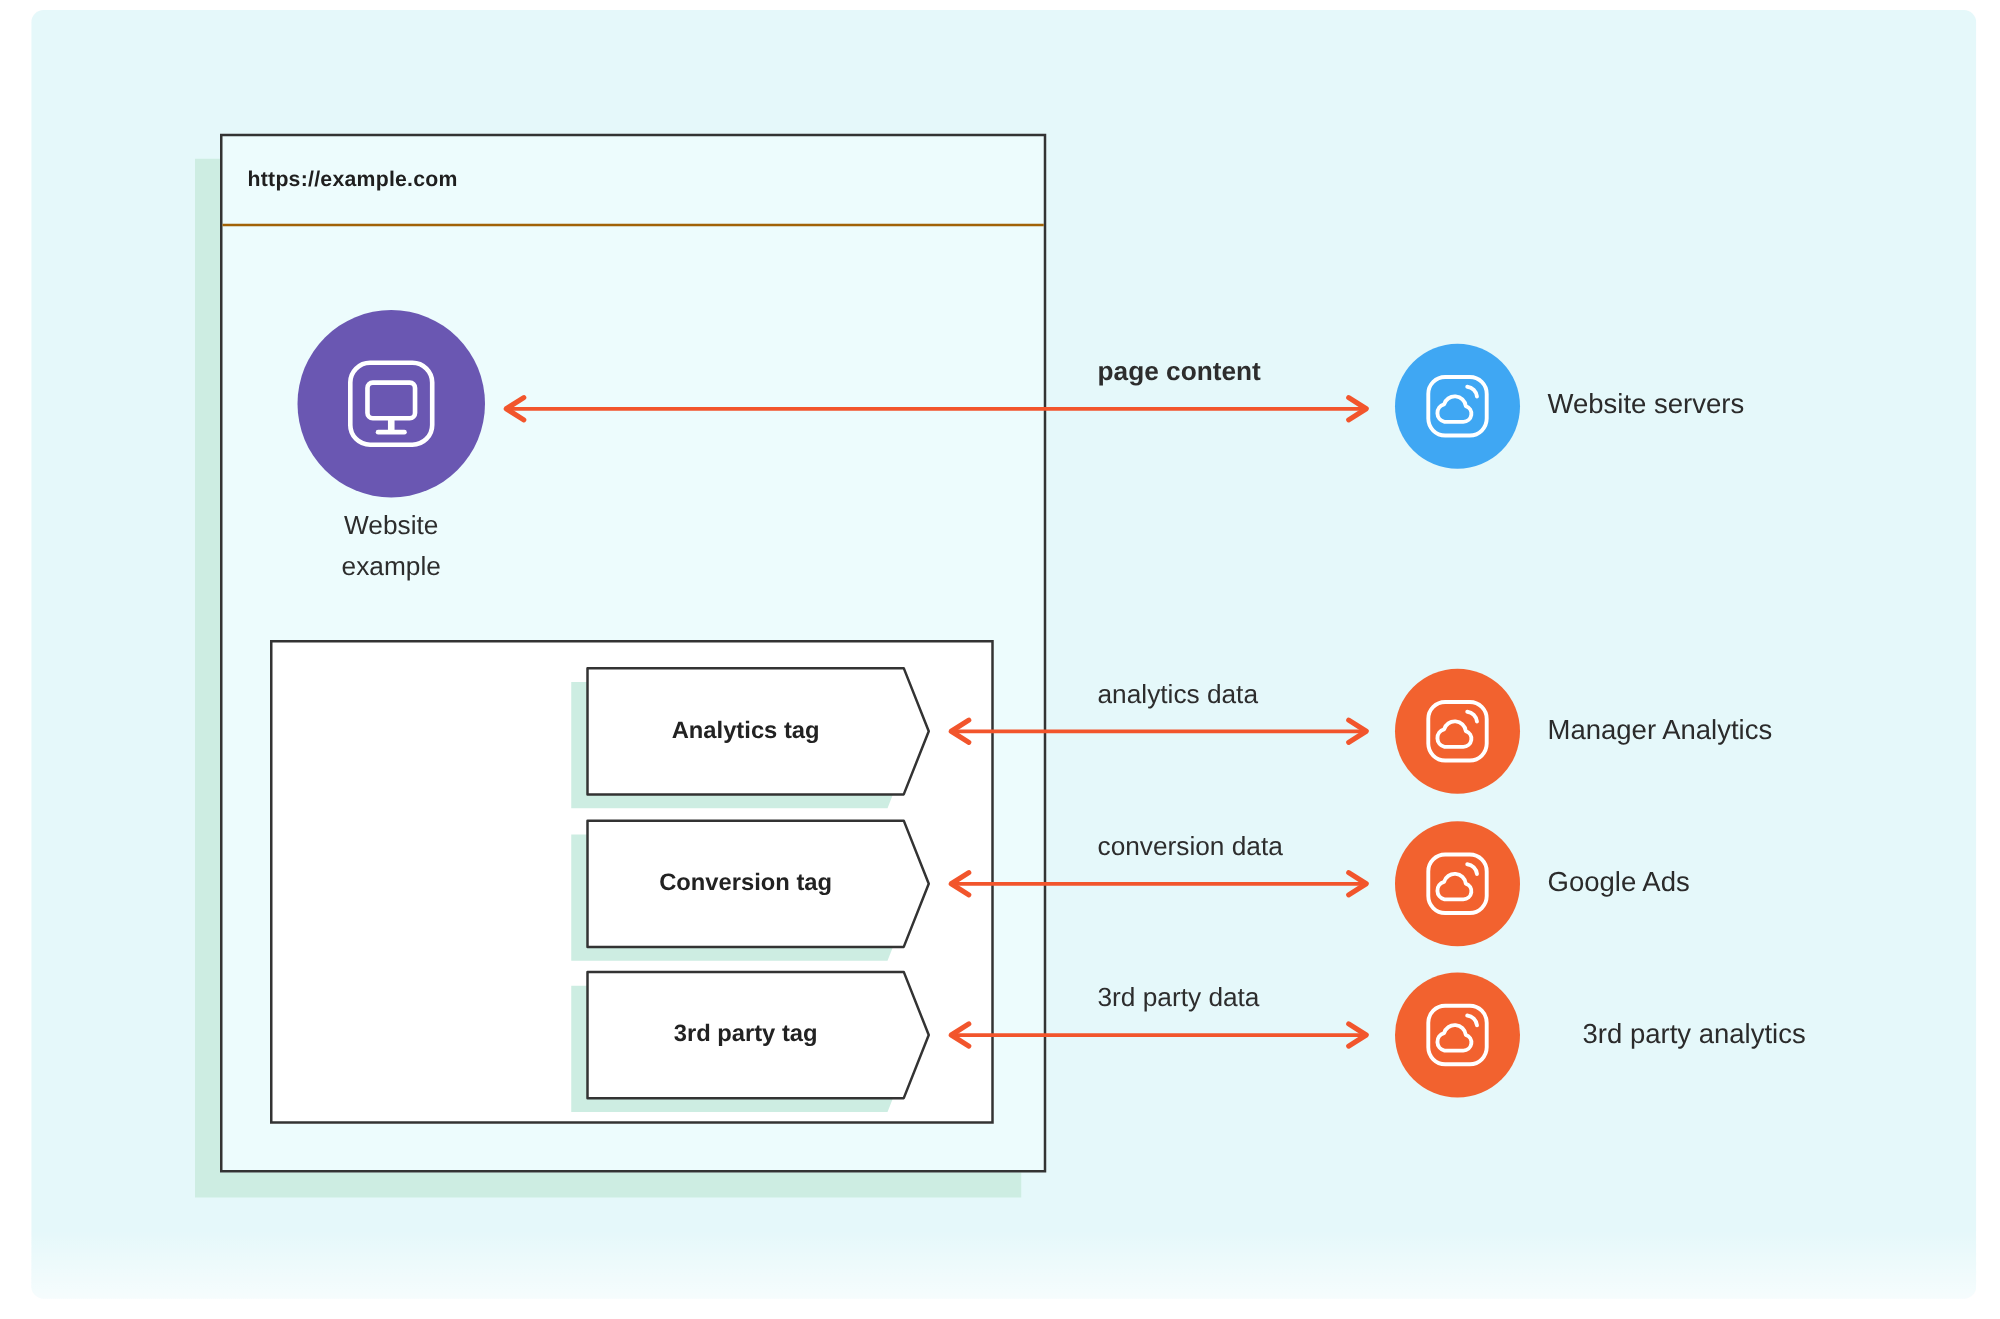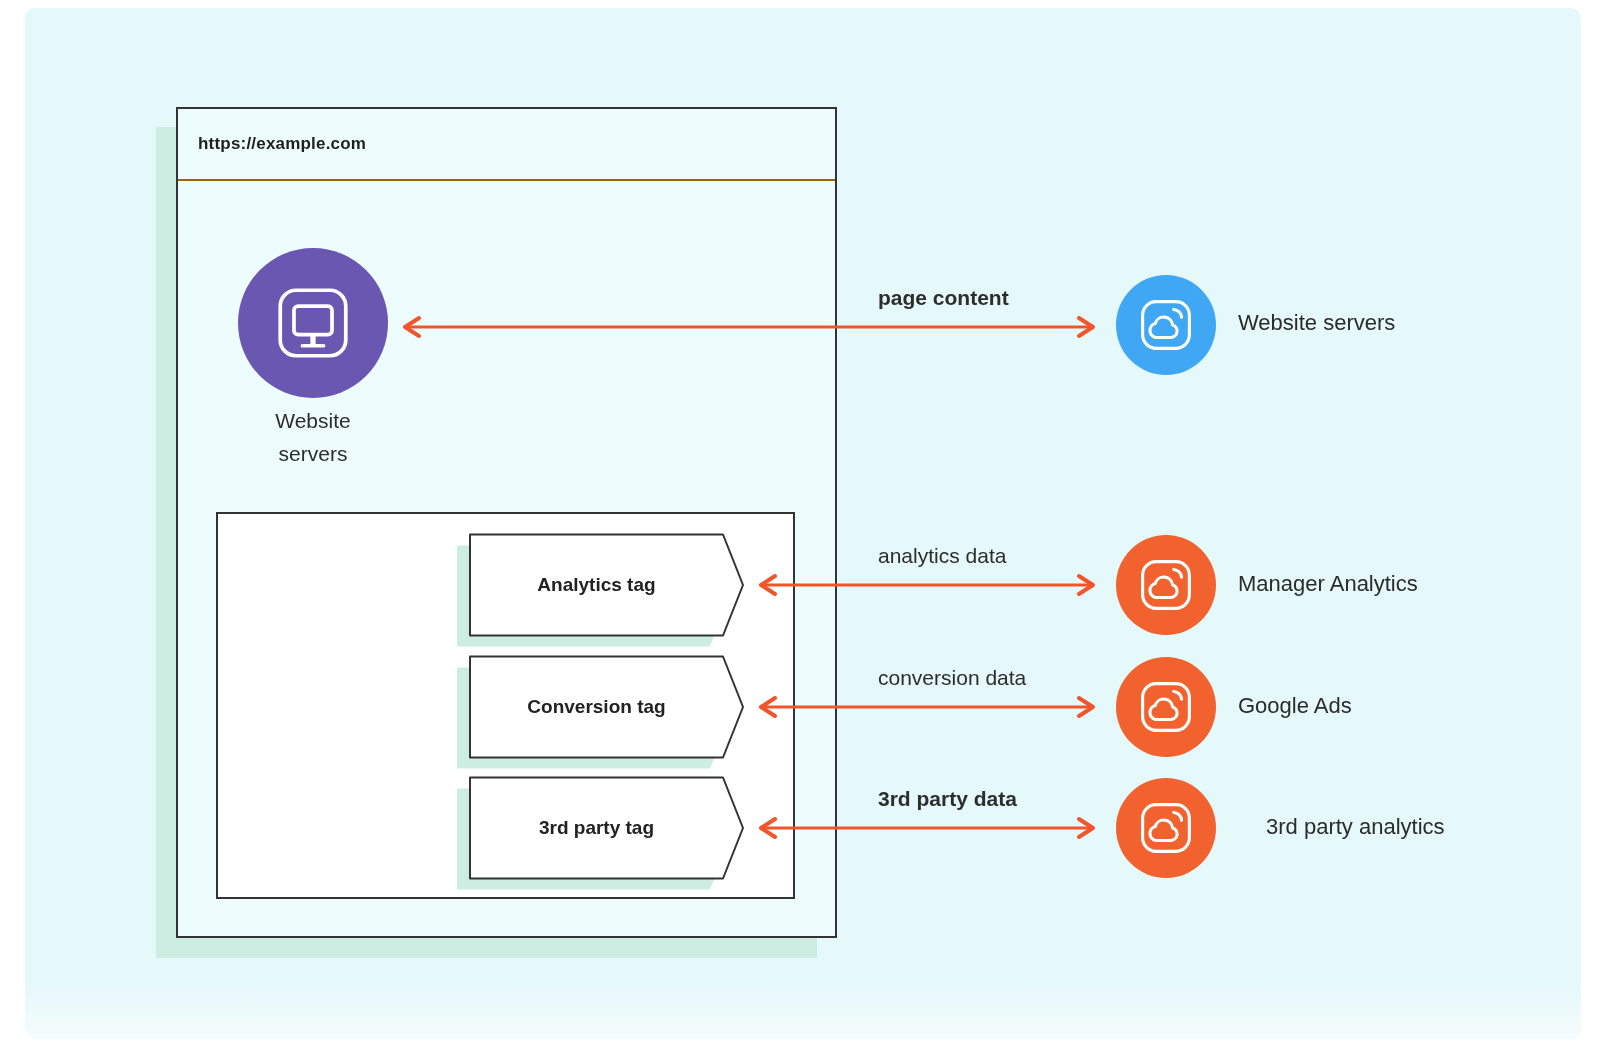--- a/index.html
+++ b/index.html
@@ -123,21 +123,21 @@
   .conn-label {
     position: absolute;
     left: 878px;
     font-size: 21px;
     color: #2d2d2d;
     white-space: nowrap;
   }
   .conn-label-0 { top: 286px; font-weight: bold; }
   .conn-label-1 { top: 544px; }
   .conn-label-2 { top: 666px; }
-  .conn-label-3 { top: 787px; font-weight: bold; }
+  .conn-label-3 { top: 787px; }
 
   
   .endpoint-circle {
     position: absolute;
     left: 1116px;
     width: 100px; height: 100px;
     border-radius: 50%;
     display: flex;
     align-items: center;
     justify-content: center;
@@ -178,21 +178,21 @@
 
   <div class="purple-circle">
     <svg width="74" height="74" viewBox="0 0 70 70">
       <rect x="4" y="4" width="62" height="62" rx="15" fill="none" stroke="#ffffff" stroke-width="3.5"></rect>
       <rect x="17" y="19" width="36" height="27" rx="4" fill="none" stroke="#ffffff" stroke-width="3.5"></rect>
       <line x1="35" y1="46" x2="35" y2="55" stroke="#ffffff" stroke-width="5"></line>
       <line x1="25" y1="56.5" x2="45" y2="56.5" stroke="#ffffff" stroke-width="3.5" stroke-linecap="round"></line>
     </svg>
   </div>
   <div class="website-label">Website
-servers</div>
+example</div>
 
   <div class="tm-container"></div>
 
   <div class="tag-block tag-1">
     <svg width="300" height="125" viewBox="0 0 300 125">
       <polygon points="5,17.5 258,17.5 278,68 258,118.5 5,118.5" fill="#CDEDE2"></polygon>
       <polygon points="18,6.5 271,6.5 291,57 271,107.5 18,107.5" fill="#ffffff" stroke="#333333" stroke-width="2" stroke-linejoin="round"></polygon>
     </svg>
     <div class="tag-label">Analytics tag</div>
   </div>

